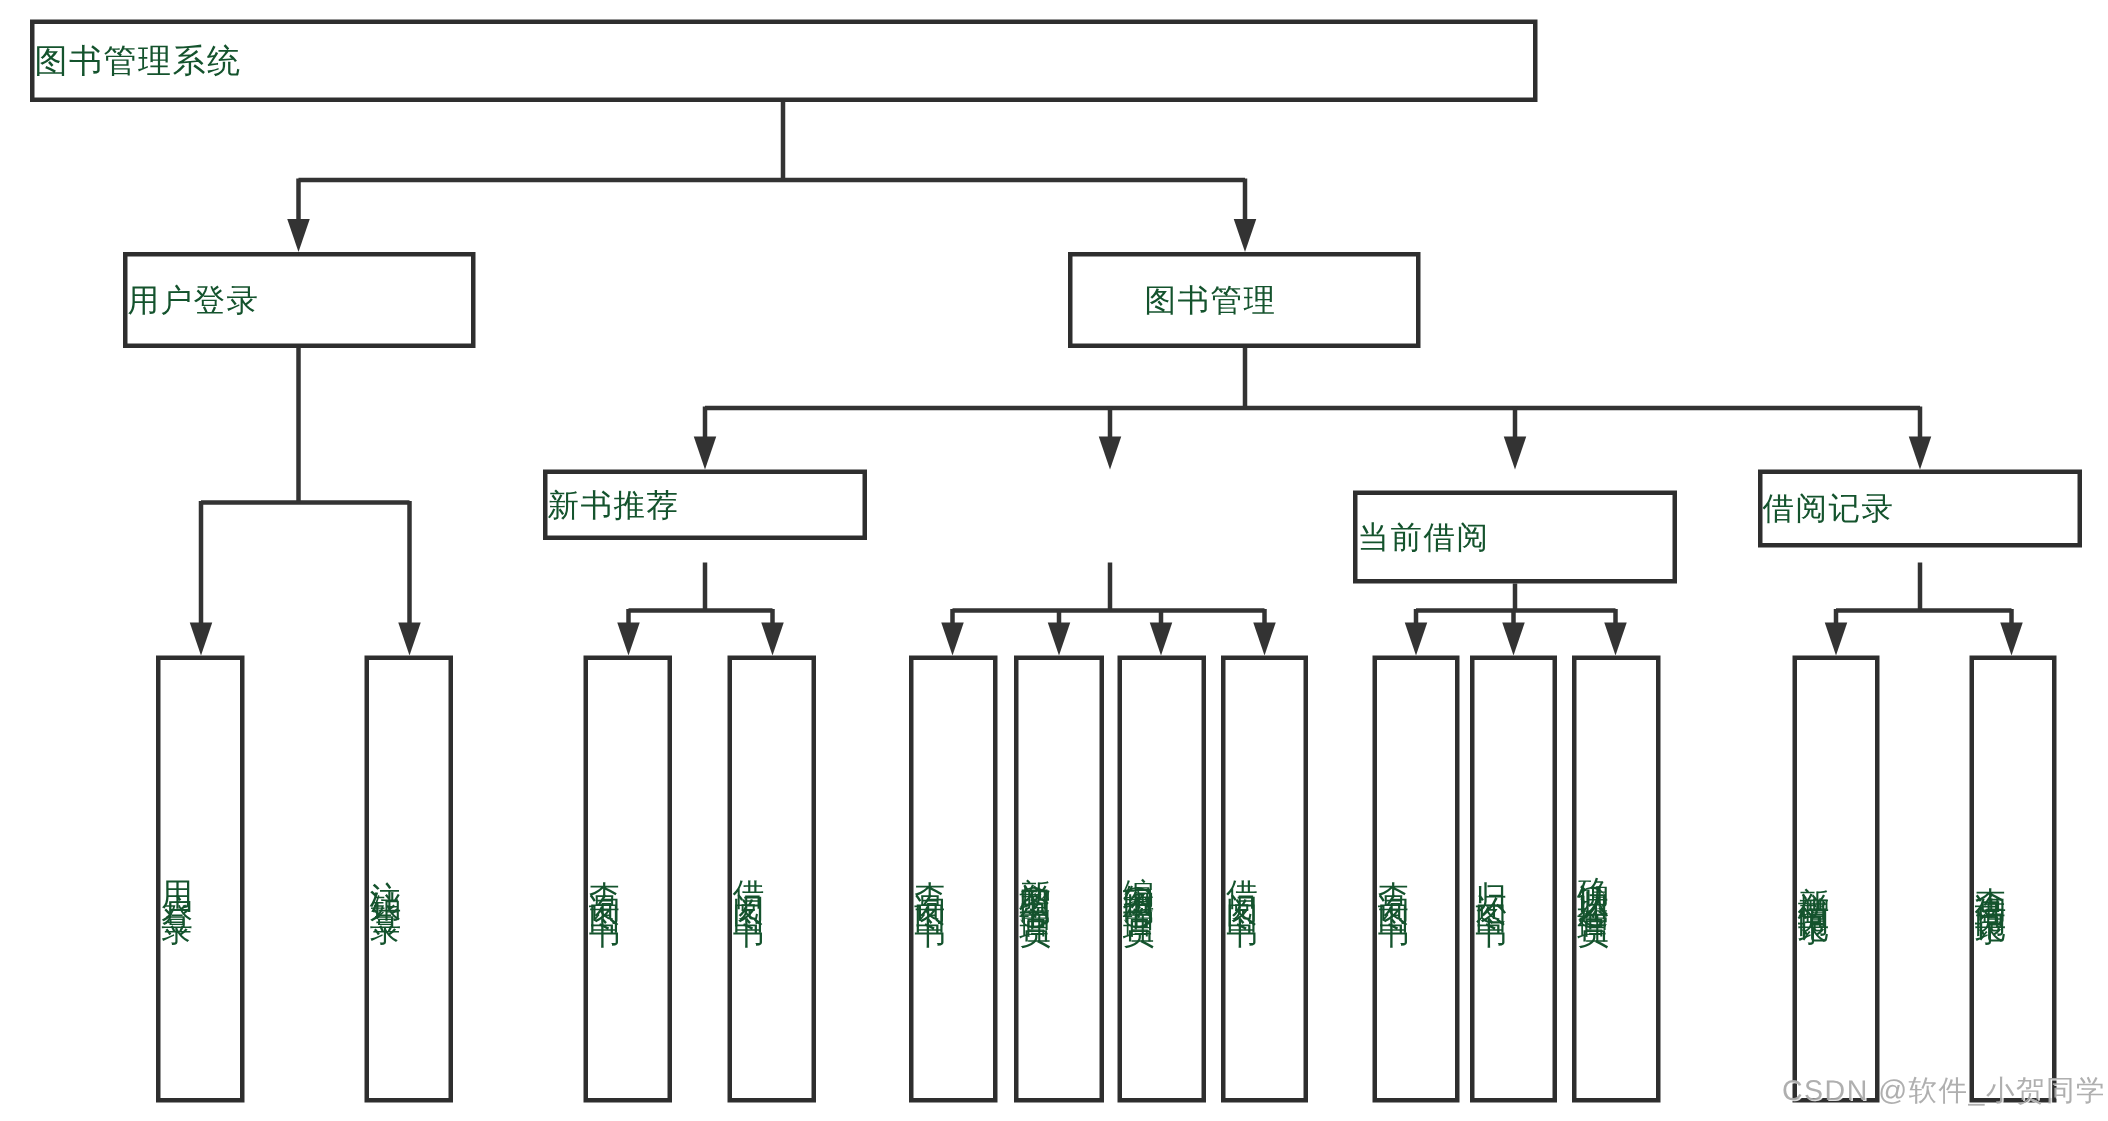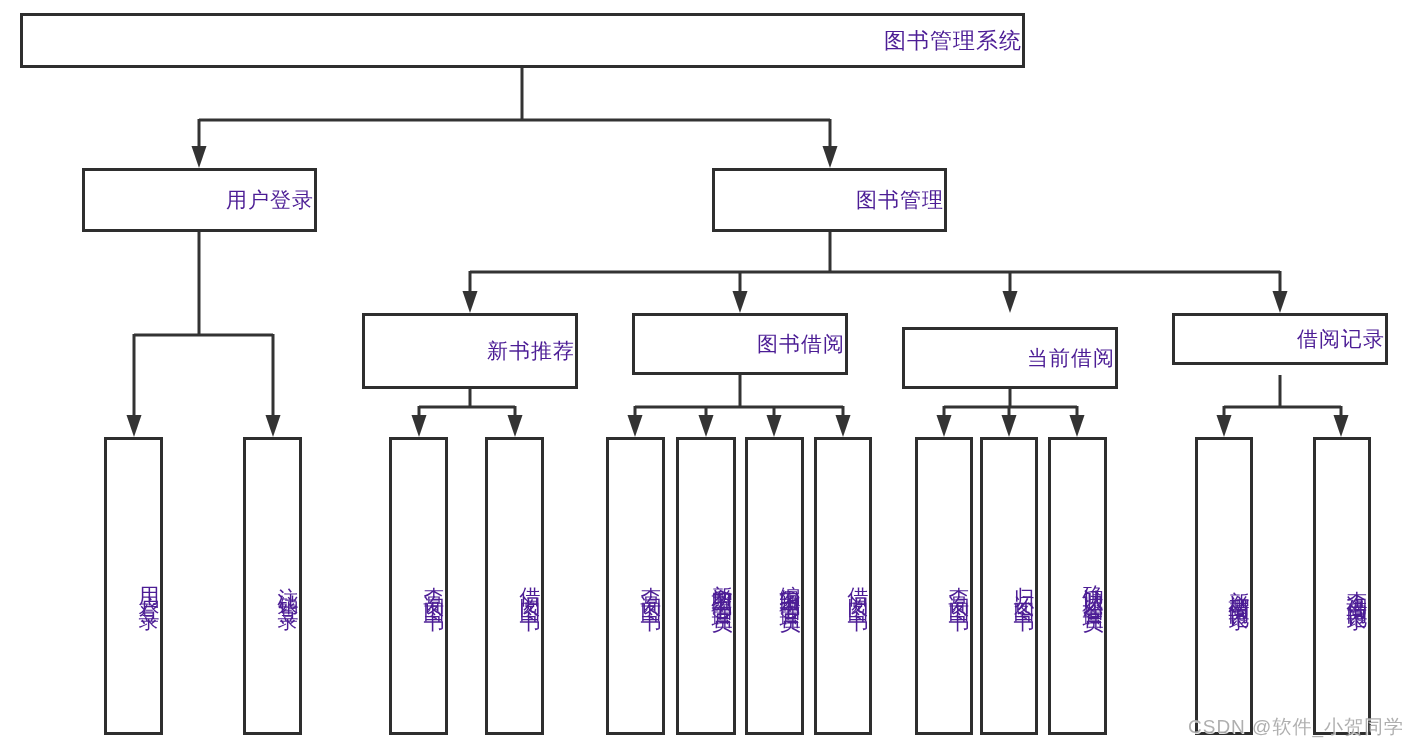--- a/index.html
+++ b/index.html
@@ -22,22 +22,22 @@
     z-index: 1;
     pointer-events: none;
   }
   .node {
     position: absolute;
     box-sizing: border-box;
     border: 3px solid #2e2e2e;
     background: #ffffff;
     display: flex;
     align-items: center;
-    justify-content: flex-end;
-    color: #4c1d95;
+    justify-content: flex-start;
+    color: #14532d;
     z-index: 2;
   }
   .node-h {
     font-size: 21px;
     letter-spacing: 1px;
   }
   .node-root {
     font-size: 22px;
   }
   .node-v {
@@ -145,25 +145,22 @@
     <span>图书管理系统</span>
   </div>
 
   <div class="node node-h" style="left:82px; top:168px; width:235px; height:64px;">
     <span>用户登录</span>
   </div>
   <div class="node node-h" style="left:712px; top:168px; width:235px; height:64px;padding-left:48px;">
     <span>图书管理</span>
   </div>
 
-  <div class="node node-h" style="left:362px; top:313px; width:216px; height:76px;">
+  <div class="node node-h" style="left:362px; top:313px; width:216px; height:47px;">
     <span>新书推荐</span>
-  </div>
-  <div class="node node-h" style="left:632px; top:313px; width:216px; height:62px;">
-    <span>图书借阅</span>
   </div>
   <div class="node node-h" style="left:902px; top:327px; width:216px; height:62px;">
     <span>当前借阅</span>
   </div>
   <div class="node node-h" style="left:1172px; top:313px; width:216px; height:52px;">
     <span>借阅记录</span>
   </div>
 
   <div class="node node-v" style="left:104px; width:59px;">
     <span class="vtext">用户登录</span>

